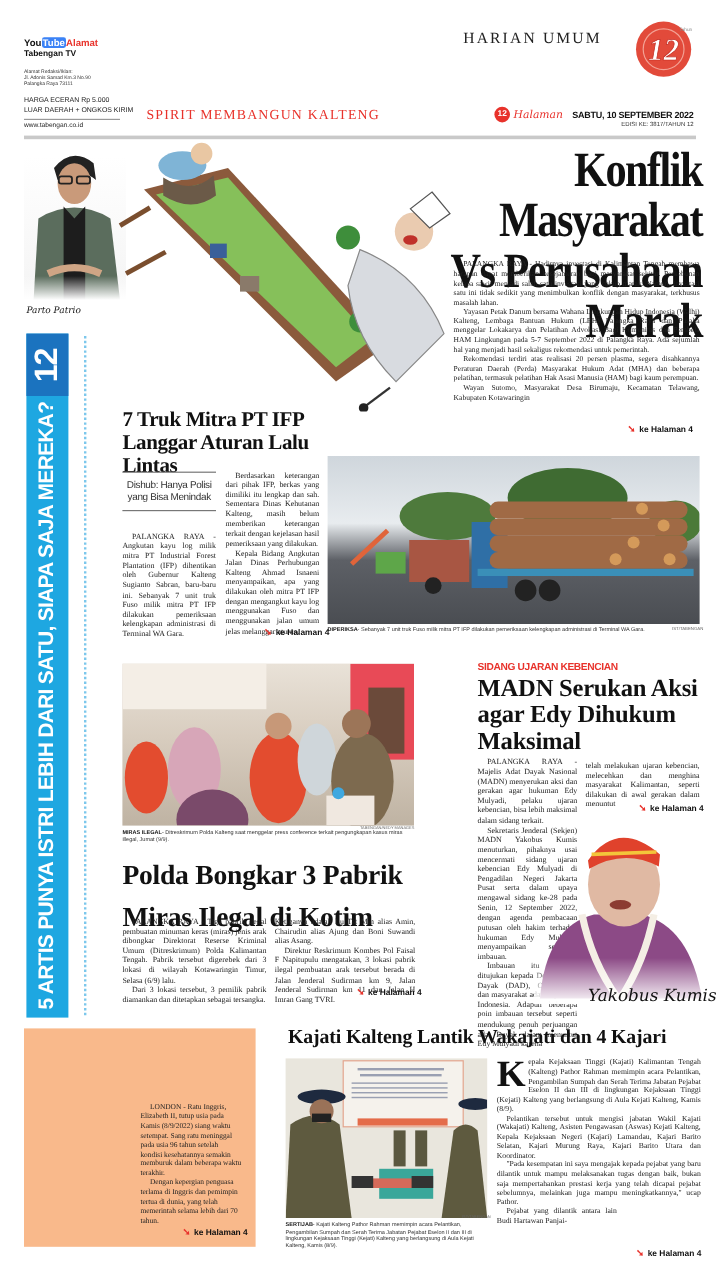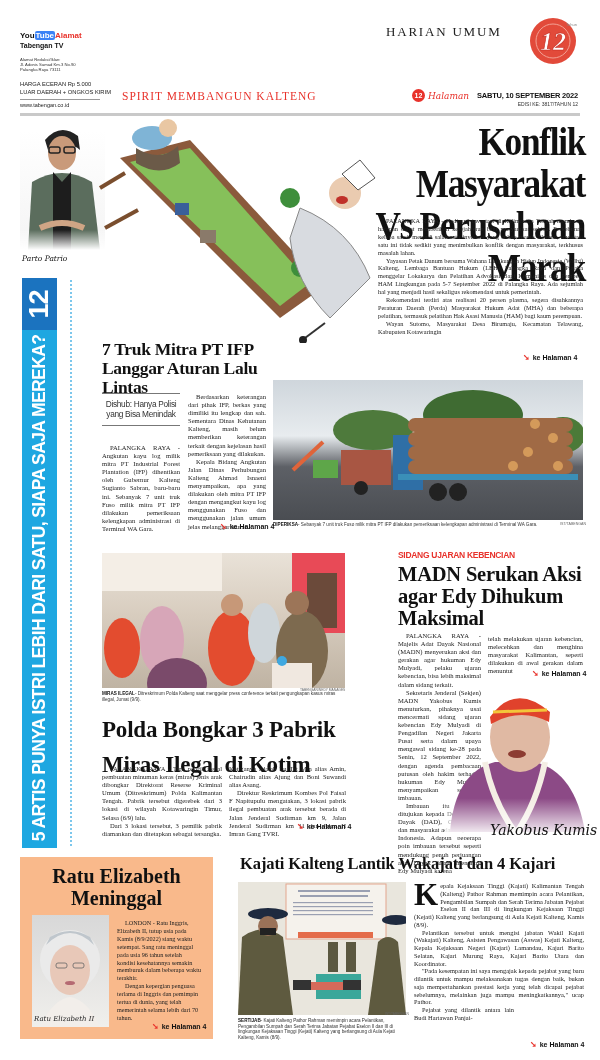--- a/index.html
+++ b/index.html
@@ -244,33 +244,20 @@
     <ellipse cx="75" cy="55" rx="30" ry="35" fill="#e0b9a3"></ellipse>
     <path d="M45 35 Q70 0 105 30 L104 40 Q75 25 46 42 Z" fill="#e0422c"></path>
     <path d="M48 30 L102 28" stroke="#f3c53a" stroke-width="3"></path>
     <ellipse cx="72" cy="72" rx="9" ry="4" fill="#8c3c32"></ellipse>
     <rect x="0" y="0" width="140" height="155" fill="url(#fadeB)"></rect>
   </svg>
 </div>
 <div class="abs" style="left:490px;top:822px;font-family:'DejaVu Serif',serif;font-style:italic;font-size:14px;color:#111;">Yakobus Kumis</div>
 
 <div class="abs" style="left:20px;top:857px;width:193px;height:182px;background:#f9b98b;">
-  <div class="headline" style="position:absolute;left:0;top:8px;width:193px;text-align:center;font-size:20px;line-height:22px;padding:0 20px;">Ratu Elizabeth Meninggal</div>
-  <div class="photo" style="position:absolute;left:12px;top:58px;width:77px;height:112px;background:linear-gradient(180deg,#d8d8d8,#f0efec);">
-    <svg width="77" height="112" viewBox="0 0 77 112">
-      <ellipse cx="38" cy="45" rx="30" ry="30" fill="#eaeaea"></ellipse>
-      <path d="M14 30 Q38 6 62 30 L58 22 Q38 10 18 22 Z" fill="#bfc6cc"></path>
-      <ellipse cx="38" cy="55" rx="20" ry="25" fill="#e8c8b8"></ellipse>
-      <rect x="24" y="48" width="11" height="5" rx="2" fill="none" stroke="#666" stroke-width="0.8"></rect>
-      <rect x="41" y="48" width="11" height="5" rx="2" fill="none" stroke="#666" stroke-width="0.8"></rect>
-      <ellipse cx="38" cy="68" rx="5" ry="2" fill="#b56a72"></ellipse>
-      <path d="M8 112 Q20 85 38 82 Q56 85 68 112 Z" fill="#f2eeea"></path>
-    </svg>
-    <div style="position:absolute;left:2px;bottom:4px;font-family:'DejaVu Serif',serif;font-style:italic;font-size:7px;color:#222;white-space:nowrap;">Ratu Elizabeth II</div>
-  </div>
   <div class="body-text" style="position:absolute;left:97px;top:62px;width:84px;font-size:6.2px;line-height:7.9px;text-align:left;">
     <p>LONDON - Ratu Inggris, Elizabeth II, tutup usia pada Kamis (8/9/2022) siang waktu setempat. Sang ratu meninggal pada usia 96 tahun setelah kondisi kesehatannya semakin memburuk dalam beberapa waktu terakhir.</p>
     <p>Dengan kepergian penguasa terlama di Inggris dan pemimpin tertua di dunia, yang telah memerintah selama lebih dari 70 tahun.</p>
   </div>
   <div class="jump" style="position:absolute;left:132px;top:165px;">
     <span class="arrow">➘</span><span>ke Halaman 4</span>
   </div>
 </div>
 
 <div class="abs" style="left:240px;top:854px;font-family:'Liberation Serif',serif;font-weight:bold;font-size:16.5px;color:#111;white-space:nowrap;letter-spacing:-0.1px;">Kajati Kalteng Lantik Wakajati dan 4 Kajari</div>

